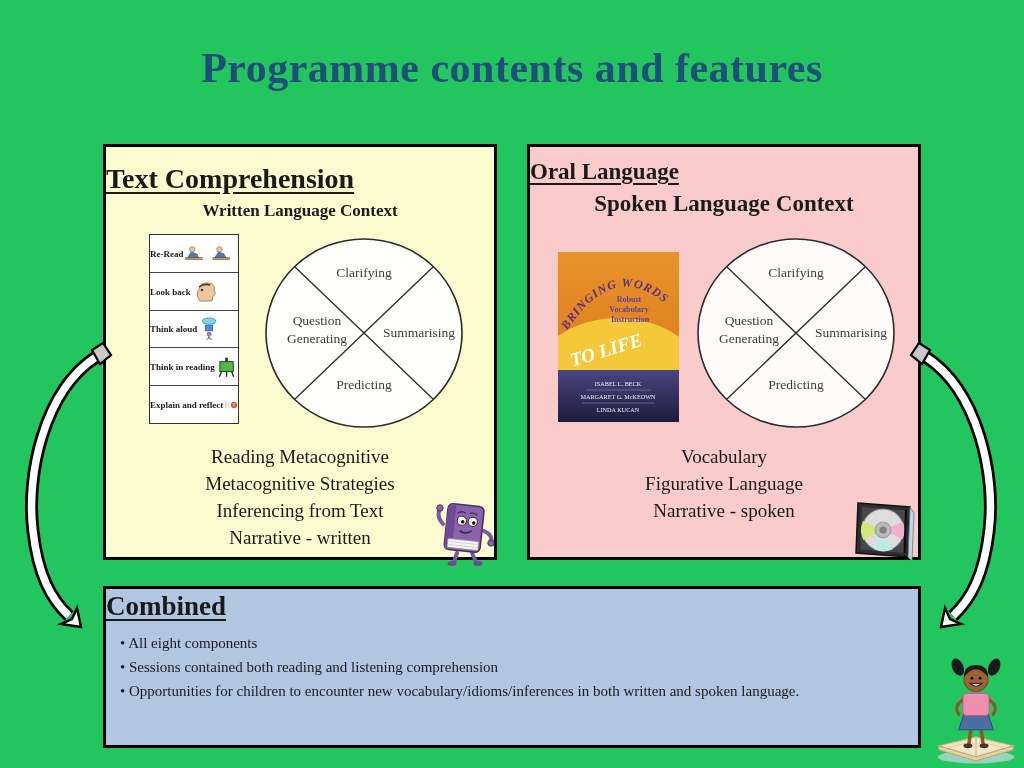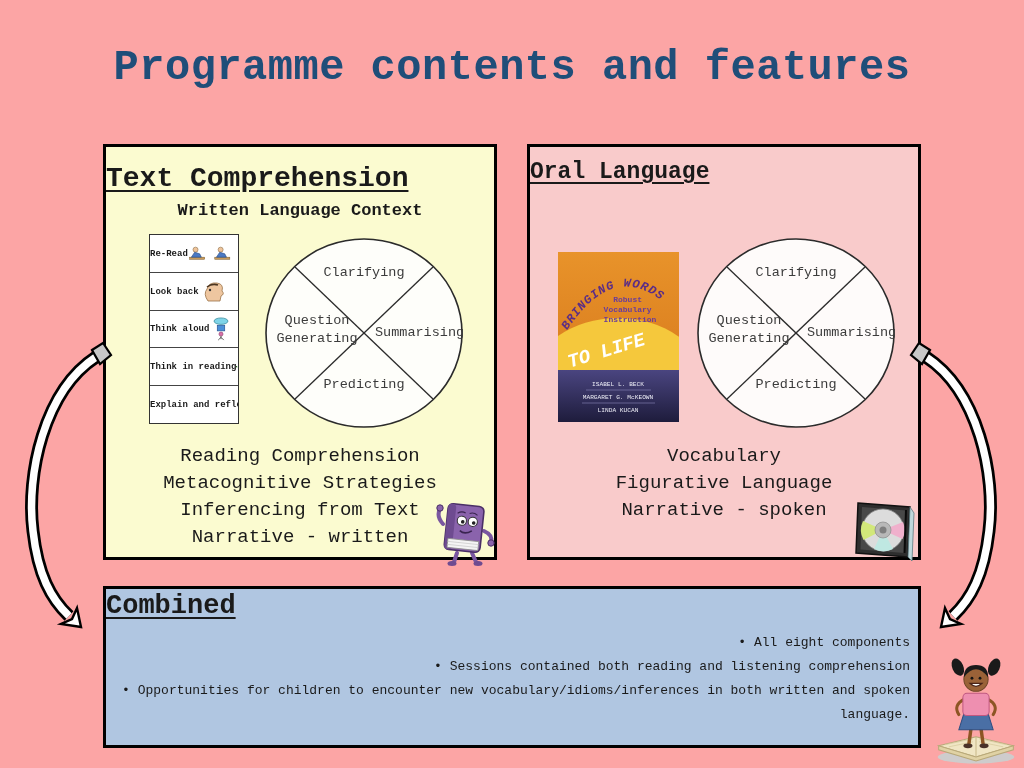--- a/index.html
+++ b/index.html
@@ -1,17 +1,17 @@
 <!DOCTYPE html>
 <html><head>
 <meta charset="utf-8">
 <style>
   html,body{margin:0;padding:0;background:#fff;}
-  #slide{position:relative;width:1024px;height:768px;background:#fca5a5;overflow:hidden;
-         font-family:Liberation Mono, monospace;color:#1a1a1a;}
+  #slide{position:relative;width:1024px;height:768px;background:#22c55e;overflow:hidden;
+         font-family:Liberation Serif, serif;color:#1a1a1a;}
   .abs{position:absolute;}
   #title{top:44px;left:0;width:1024px;text-align:center;font-size:42px;font-weight:600;
          color:#1F4E79;letter-spacing:0.5px;}
   .box{position:absolute;border:3px solid #000;box-sizing:border-box;}
   #text-box{left:103px;top:144px;width:394px;height:416px;background:#FBFBD0;}
   #oral-box{left:527px;top:144px;width:394px;height:416px;background:#F9CBCB;}
   #combined-box{left:103px;top:586px;width:818px;height:162px;background:#B0C6E1;}
   .box-heading{position:absolute;left:0;width:100%;font-weight:bold;
                text-decoration:underline;text-underline-offset:4px;}
   .box-subheading{position:absolute;left:0;width:100%;text-align:center;font-weight:bold;}
@@ -34,22 +34,22 @@
   .circle-label{position:absolute;font-size:13.5px;color:#3C3C3C;text-align:center;line-height:18px;}
   .cl-top{left:0;width:100%;top:28px;}
   .cl-left{left:8px;width:92px;top:76px;}
   .cl-right{left:112px;width:88px;top:88px;}
   .cl-bottom{left:0;width:100%;top:140px;}
   
   .outcomes{position:absolute;left:0;top:296px;width:100%;text-align:center;
             font-size:19px;line-height:27px;}
   
   #combined-box .box-heading{top:2px;font-size:27px;}
-  .bullets{position:absolute;left:14px;top:42px;width:790px;text-align:right;
-           font-size:13px;line-height:24px;}
+  .bullets{position:absolute;left:14px;top:42px;width:790px;text-align:left;
+           font-size:15px;line-height:24px;}
   .bullet::before{content:"•  ";}
   
   .clip{position:absolute;}
   .arrow-svg{position:absolute;top:335px;width:104px;height:300px;}
   #arrow-left{left:10px;}
   #arrow-right{left:908px;transform:scaleX(-1);}
 </style>
 </head>
 <body>
 
@@ -121,21 +121,21 @@
         <line x1="32" y1="31" x2="170" y2="163" stroke="#2b2b2b" stroke-width="1.3"></line>
         <line x1="170" y1="31" x2="32" y2="163" stroke="#2b2b2b" stroke-width="1.3"></line>
       </svg>
       <div class="circle-label cl-top">Clarifying</div>
       <div class="circle-label cl-left">Question Generating</div>
       <div class="circle-label cl-right">Summarising</div>
       <div class="circle-label cl-bottom">Predicting</div>
     </div>
 
     <div class="outcomes">
-      <div>Reading Comprehension</div>
+      <div>Reading Metacognitive</div>
       <div>Metacognitive Strategies</div>
       <div>Inferencing from Text</div>
       <div>Narrative - written</div>
     </div>
 
     <svg class="clip" style="left:322px;top:350px;" width="72" height="70" viewBox="0 0 70 70">
       <path d="M14,27 Q7,19 11,12" stroke="#7A57A0" stroke-width="4" fill="none" stroke-linecap="round"></path>
       <circle cx="11" cy="11" r="3.2" fill="#8A63AC" stroke="#4A2F66" stroke-width="1"></circle>
       <path d="M55,34 Q64,38 62,45" stroke="#7A57A0" stroke-width="4" fill="none" stroke-linecap="round"></path>
       <circle cx="62" cy="46" r="3.2" fill="#8A63AC" stroke="#4A2F66" stroke-width="1"></circle>
@@ -152,20 +152,21 @@
         <circle cx="33" cy="25" r="1.8" fill="#222"></circle>
         <circle cx="44" cy="25" r="1.8" fill="#222"></circle>
         <path d="M27,17 q4,-3 8,-1 M39,16 q4,-2 8,1" stroke="#3a2450" stroke-width="1.2" fill="none"></path>
         <path d="M31,34 q5,4 12,-1" stroke="#3a2450" stroke-width="1.6" fill="none"></path>
       </g>
     </svg>
   </div>
 
   <div id="oral-box" class="box">
     <div class="box-heading">Oral Language</div>
+    <div class="box-subheading">Spoken Language Context</div>
 
     <svg class="clip" style="left:28px;top:105px;" width="121" height="170" viewBox="0 0 121 170">
       <defs>
         <linearGradient id="gOr" x1="0" y1="0" x2="0" y2="1">
           <stop offset="0" stop-color="#E8932A"></stop>
             <stop offset="1" stop-color="#D97C1E"></stop>
         </linearGradient>
         <linearGradient id="gNavy" x1="0" y1="0" x2="0" y2="1">
           <stop offset="0" stop-color="#4A4580"></stop>
             <stop offset="1" stop-color="#1E1C3C"></stop>

